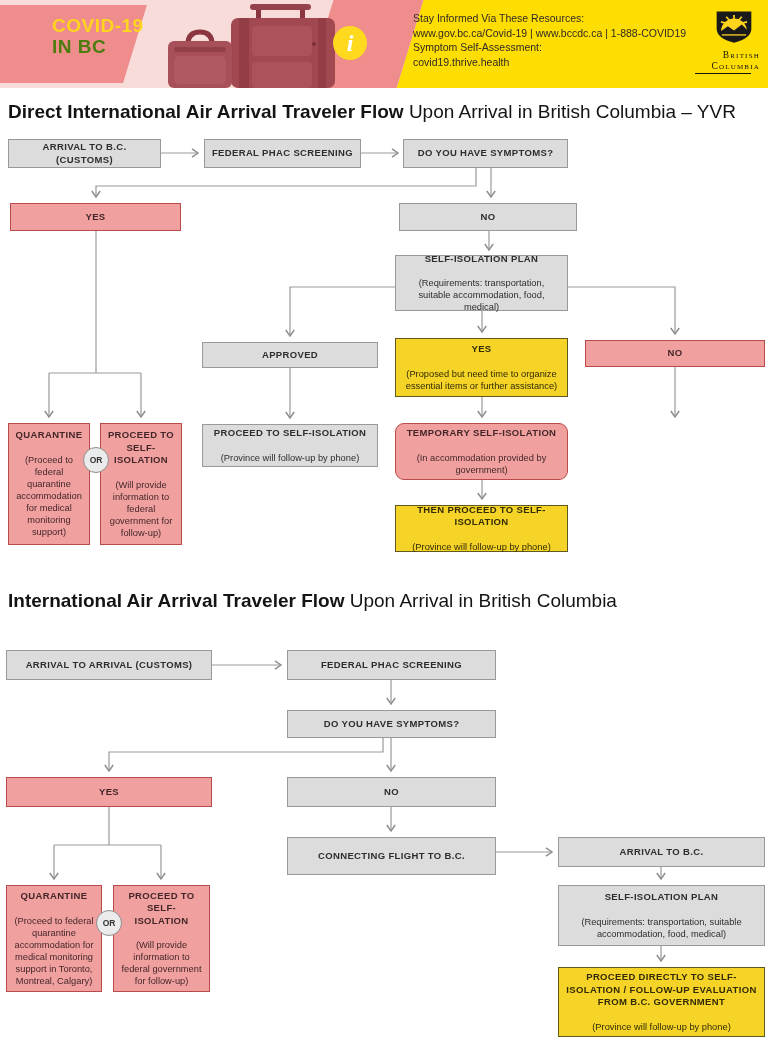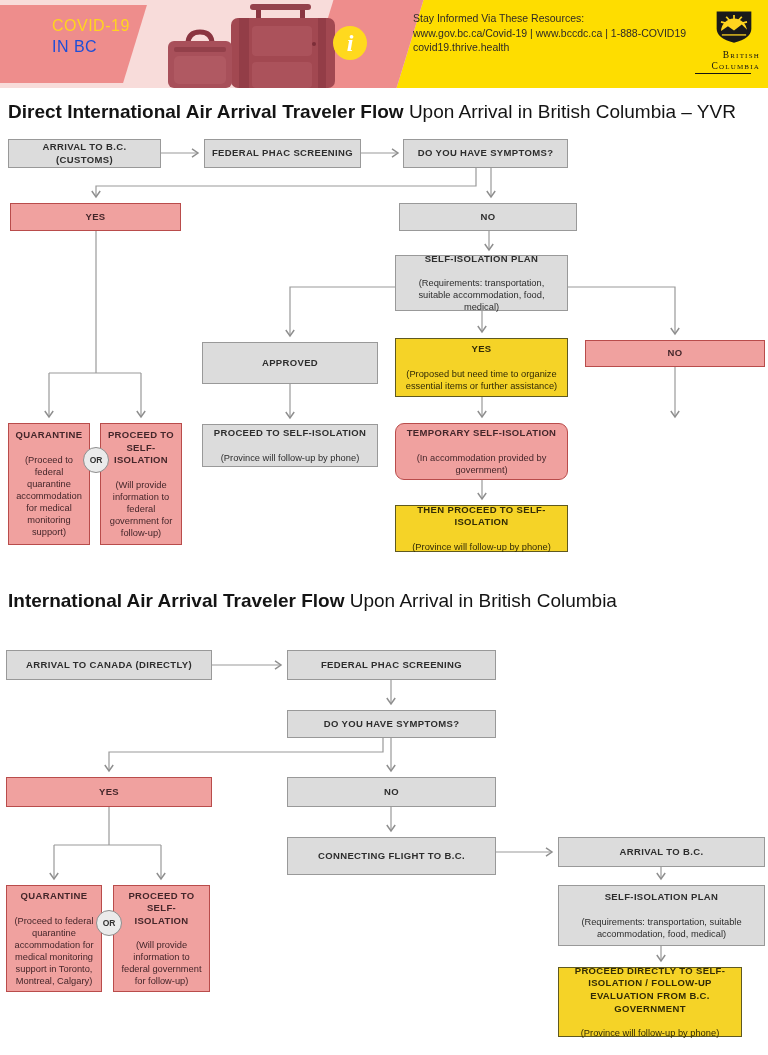--- a/index.html
+++ b/index.html
@@ -5,23 +5,23 @@
   html,body{margin:0;padding:0;background:#fff;}
   #stage{position:relative;width:768px;height:1055px;background:#fff;overflow:hidden;
          font-family:"Liberation Sans",sans-serif;}
 
   
   #hdr{position:absolute;left:0;top:0;width:768px;height:88px;background:#f8dcda;overflow:hidden;}
   .band{position:absolute;top:0;height:88px;}
   #band-left{left:-45px;top:5px;height:78px;width:180px;background:#ee8d8c;transform:skewX(-17deg);}
   #band-mid{left:320px;width:90px;background:#ee8d8c;transform:skewX(-17deg);}
   #band-yellow{left:410px;width:420px;background:#fedd00;transform:skewX(-17deg);}
-  #badge-text{position:absolute;left:52px;top:15px;line-height:21px;font-weight:normal;font-size:16px;z-index:4;}
+  #badge-text{position:absolute;left:52px;top:15px;line-height:21px;font-weight:bold;font-size:19px;z-index:4;}
   #badge-text .l1{color:#ffd41f;letter-spacing:.5px;}
-  #badge-text .l2{color:#1d4ed8;letter-spacing:.5px;}
+  #badge-text .l2{color:#4d7c0f;letter-spacing:.5px;}
   #info-circle{position:absolute;left:333px;top:26px;width:34px;height:34px;border-radius:50%;
       background:#ffd91e;color:#fff;display:flex;align-items:center;justify-content:center;
       font-family:"Liberation Serif",serif;font-style:italic;font-weight:bold;font-size:24px;z-index:4;}
   #resources{position:absolute;left:413px;top:11px;z-index:4;color:#2f2a26;font-size:10.5px;line-height:14.5px;}
   #resources .b{font-weight:normal;}
   #bclogo{position:absolute;left:686px;top:10px;width:74px;text-align:right;z-index:4;}
   #bclogo .lg-txt{font-family:"Liberation Serif",serif;font-size:9.5px;letter-spacing:1.2px;
       color:#141414;line-height:10.5px;font-variant:small-caps;}
   #bclogo .lg-rule{width:56px;height:1px;background:#141414;margin:2px auto 0;}
   .luggage{position:absolute;left:128px;top:4px;z-index:3;}
@@ -43,21 +43,21 @@
   .orb{position:absolute;width:24px;height:24px;border-radius:50%;background:#ebebeb;border:1px solid #8e8e8e;
        display:flex;align-items:center;justify-content:center;font-size:8.5px;font-weight:bold;color:#333;z-index:3;}
 
   
   #n-c1-arrival{left:8px;top:139px;width:153px;height:29px;}
   #n-c1-phac{left:204px;top:139px;width:157px;height:29px;}
   #n-c1-symptoms{left:403px;top:139px;width:165px;height:29px;}
   #n-c1-yes{left:10px;top:203px;width:171px;height:28px;}
   #n-c1-no{left:399px;top:203px;width:178px;height:28px;}
   #n-c1-plan{left:395px;top:255px;width:173px;height:56px;}
-  #n-c1-approved{left:202px;top:342px;width:176px;height:42px;}
+  #n-c1-approved{left:202px;top:342px;width:176px;height:26px;}
   #n-c1-planyes{left:395px;top:338px;width:173px;height:59px;}
   #n-c1-planno{left:585px;top:340px;width:180px;height:27px;}
   #n-c1-quarantine{left:8px;top:423px;width:82px;height:122px;}
   #n-c1-proceedself{left:100px;top:423px;width:82px;height:122px;}
   #n-c1-proceediso{left:202px;top:424px;width:176px;height:43px;}
   #n-c1-temp{left:395px;top:423px;width:173px;height:57px;border-radius:9px;}
   #n-c1-day14{left:585px;top:423px;width:180px;height:70px;}
   #n-c1-then{left:395px;top:505px;width:173px;height:47px;}
   #orb-c1{left:83px;top:447px;}
 
@@ -65,21 +65,21 @@
   #n-c2-arrivalcanada{left:6px;top:650px;width:206px;height:30px;}
   #n-c2-phac{left:287px;top:650px;width:209px;height:30px;}
   #n-c2-symptoms{left:287px;top:710px;width:209px;height:28px;}
   #n-c2-yes{left:6px;top:777px;width:206px;height:30px;}
   #n-c2-no{left:287px;top:777px;width:209px;height:30px;}
   #n-c2-connecting{left:287px;top:837px;width:209px;height:38px;}
   #n-c2-arrivalbc{left:558px;top:837px;width:207px;height:30px;}
   #n-c2-quarantine{left:6px;top:885px;width:96px;height:107px;}
   #n-c2-proceedself{left:113px;top:885px;width:97px;height:107px;}
   #n-c2-plan{left:558px;top:885px;width:207px;height:61px;}
-  #n-c2-final{left:558px;top:967px;width:184px;height:70px;}
+  #n-c2-final{left:558px;top:967px;width:207px;height:70px;}
   #orb-c2{left:96px;top:910px;}
 
   #connectors{position:absolute;left:0;top:0;z-index:1;}
 </style>
 </head>
 <body>
 
 <div id="stage">
 
   <div id="hdr">
@@ -107,20 +107,21 @@
     <div id="badge-text">
       <div class="l1">COVID-19</div>
       <div class="l2">IN BC</div>
     </div>
 
     <div id="info-circle">i</div>
 
     <div id="resources">
       <div class="b">Stay Informed Via These Resources:</div>
       <div class="b">www.gov.bc.ca/Covid-19 | www.bccdc.ca | 1-888-COVID19</div>
+      <div>Symptom Self-Assessment:</div>
       <div class="b">covid19.thrive.health</div>
     </div>
 
     <div id="bclogo">
       <svg width="52" height="36" viewBox="0 0 60 40">
         <path d="M10 1 h40 v20 q0 11 -20 16 q-20 -5 -20 -16 Z" fill="#1a1a1a"></path>
         <g stroke="#ffd41f" stroke-width="2">
           <line x1="30" y1="17" x2="30" y2="5"></line>
           <line x1="30" y1="17" x2="21" y2="7"></line>
           <line x1="30" y1="17" x2="39" y2="7"></line>
@@ -232,21 +233,21 @@
     <div class="ns">(Province will follow-up by phone)</div>
   </div>
 
   <div id="title2" class="sec-title">
     <div>
       <span class="tb">International Air Arrival Traveler Flow</span><span> Upon Arrival in British Columbia</span>
     </div>
   </div>
 
   <div id="n-c2-arrivalcanada" class="node gray">
-    <div class="nt">ARRIVAL TO CANADA (DIRECTLY)</div>
+    <div class="nt">ARRIVAL TO ARRIVAL (CUSTOMS)</div>
   </div>
   <div id="n-c2-phac" class="node gray">
     <div class="nt">FEDERAL PHAC SCREENING</div>
   </div>
   <div id="n-c2-symptoms" class="node gray">
     <div class="nt">DO YOU HAVE SYMPTOMS?</div>
   </div>
   <div id="n-c2-yes" class="node pink">
     <div class="nt">YES</div>
   </div>

